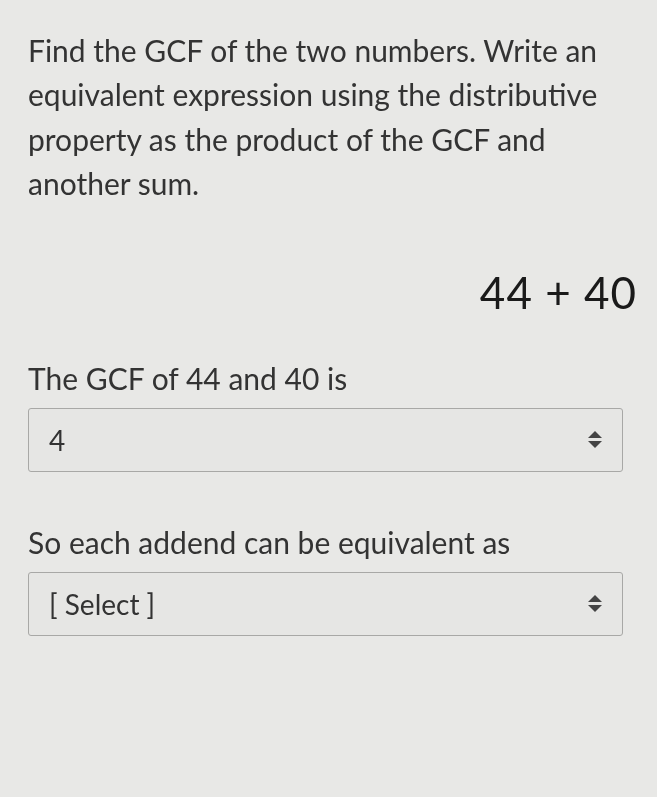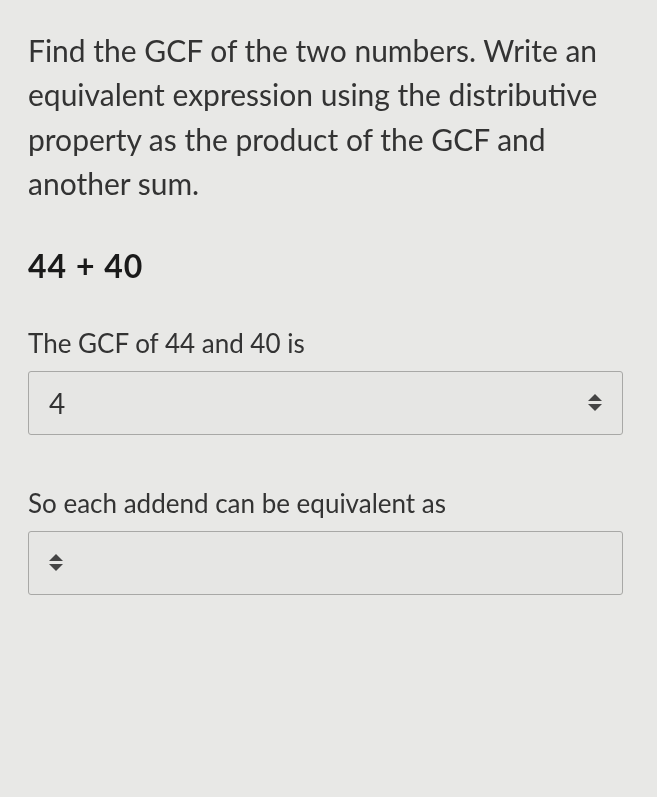--- a/index.html
+++ b/index.html
@@ -13,33 +13,33 @@
       background: #e8e8e6;
       font-family: 'Segoe UI', 'Lato', -apple-system, sans-serif;
       color: #2a2a2a;
       padding: 28px 20px 28px 28px;
       overflow: hidden;
     }
     .instructions {
       font-size: 30px;
       line-height: 1.48;
       color: #333;
-      margin-bottom: 40px;
+      margin-bottom: 60px;
       font-weight: 400;
     }
     .expression {
-      font-size: 32px;
-      font-weight: 700;
-      text-align: left;
+      font-size: 44px;
+      font-weight: 400;
+      text-align: right;
       color: #1a1a1a;
       margin-bottom: 42px;
       letter-spacing: 1px;
     }
     .prompt-line {
-      font-size: 26px;
+      font-size: 30px;
       color: #333;
       margin-bottom: 12px;
       font-weight: 400;
     }
     .select-box {
       display: flex;
       align-items: center;
       justify-content: space-between;
       border: 1.5px solid #a8a8a6;
       background: #e6e6e4;
@@ -93,17 +93,18 @@
   <span class="select-value">4</span>
   <span class="chevrons">
     <span class="chev chev-up"></span>
     <span class="chev chev-down"></span>
   </span>
 </div>
 
 <div class="prompt-line">So each addend can be equivalent as</div>
 
 <div class="select-box">
+  <span class="select-value placeholder">[ Select ]</span>
   <span class="chevrons">
     <span class="chev chev-up"></span>
     <span class="chev chev-down"></span>
   </span>
 </div>
 
 </body></html>

